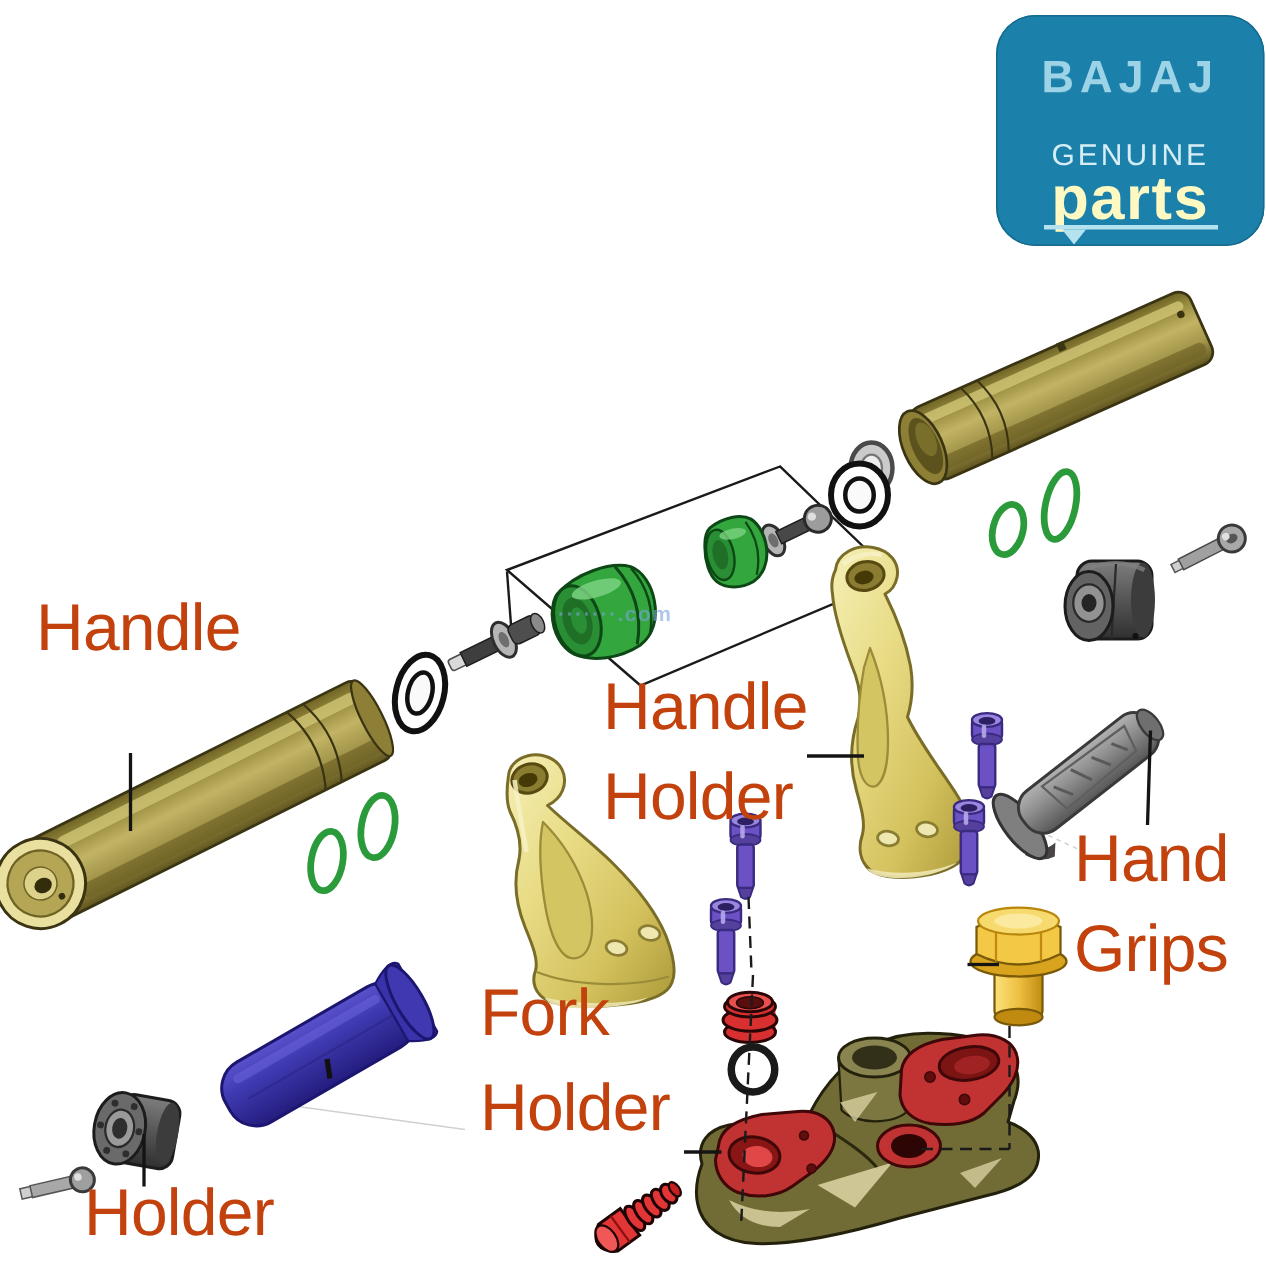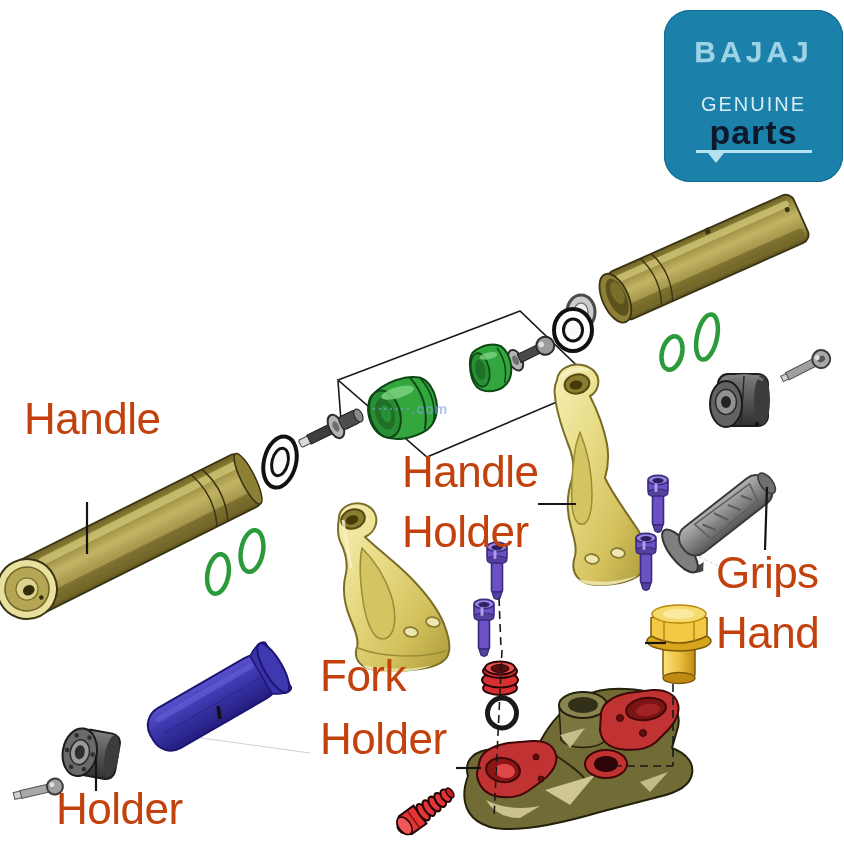--- a/index.html
+++ b/index.html
@@ -4,28 +4,28 @@
 <style>
   html,body{margin:0;padding:0;background:#fff;}
   .stage{position:relative;width:844px;height:844px;background:#ffffff;overflow:hidden;
          font-family:"Liberation Sans",sans-serif;}
   svg.diagram{position:absolute;left:0;top:0;}
 
   .label{position:absolute;color:#c2410c;font-size:44px;line-height:60px;
          letter-spacing:-0.5px;white-space:nowrap;}
   .label.tall{line-height:63px;}
 
-  .logo{position:absolute;left:664px;top:10px;width:179px;height:172px;
+  .logo{position:absolute;left:664px;top:10px;width:179px;height:154px;
         background:#1b80aa;border-radius:26px;text-align:center;
         box-shadow:0 0 0 1px #156a8e inset;}
   .logo-brand{margin-top:25px;font-size:30px;font-weight:bold;letter-spacing:4px;
               color:#9dd3e6;text-shadow:0 1px 0 rgba(255,255,255,.15);}
   .logo-genuine{margin-top:24px;font-size:20px;letter-spacing:2px;color:#d6edf5;}
-  .logo-parts{margin-top:1px;font-size:34px;font-weight:bold;letter-spacing:1px;
-              color:#0f172a;line-height:30px;}
+  .logo-parts{margin-top:1px;font-size:41px;font-weight:bold;letter-spacing:1px;
+              color:#fef9c3;line-height:30px;}
   .logo-rule{position:relative;width:116px;height:3px;background:#b5e2ef;margin:3px auto 0;}
   .logo-rule i{position:absolute;left:12px;top:3px;width:0;height:0;
                border-left:8px solid transparent;border-right:8px solid transparent;
                border-top:10px solid #b5e2ef;}
 
   .watermark{position:absolute;left:372px;top:401px;width:120px;
              font-size:14px;font-weight:bold;color:#7aa4dc;opacity:.6;
              letter-spacing:1px;filter:blur(.4px);}
 </style>
 </head>
@@ -360,22 +360,22 @@
 </div>
 
 <div class="label" style="left:24px;top:389px">
   <div>Handle</div>
 </div>
 <div class="label" style="left:402px;top:442px">
   <div>Handle</div>
   <div>Holder</div>
 </div>
 <div class="label" style="left:716px;top:543px">
+  <div>Hand</div>
   <div>Grips</div>
-  <div>Hand</div>
 </div>
 <div class="label tall" style="left:320px;top:644px">
   <div>Fork</div>
   <div>Holder</div>
 </div>
 <div class="label" style="left:56px;top:779px">
   <div>Holder</div>
 </div>
 
 <div class="watermark">·······.com</div>

